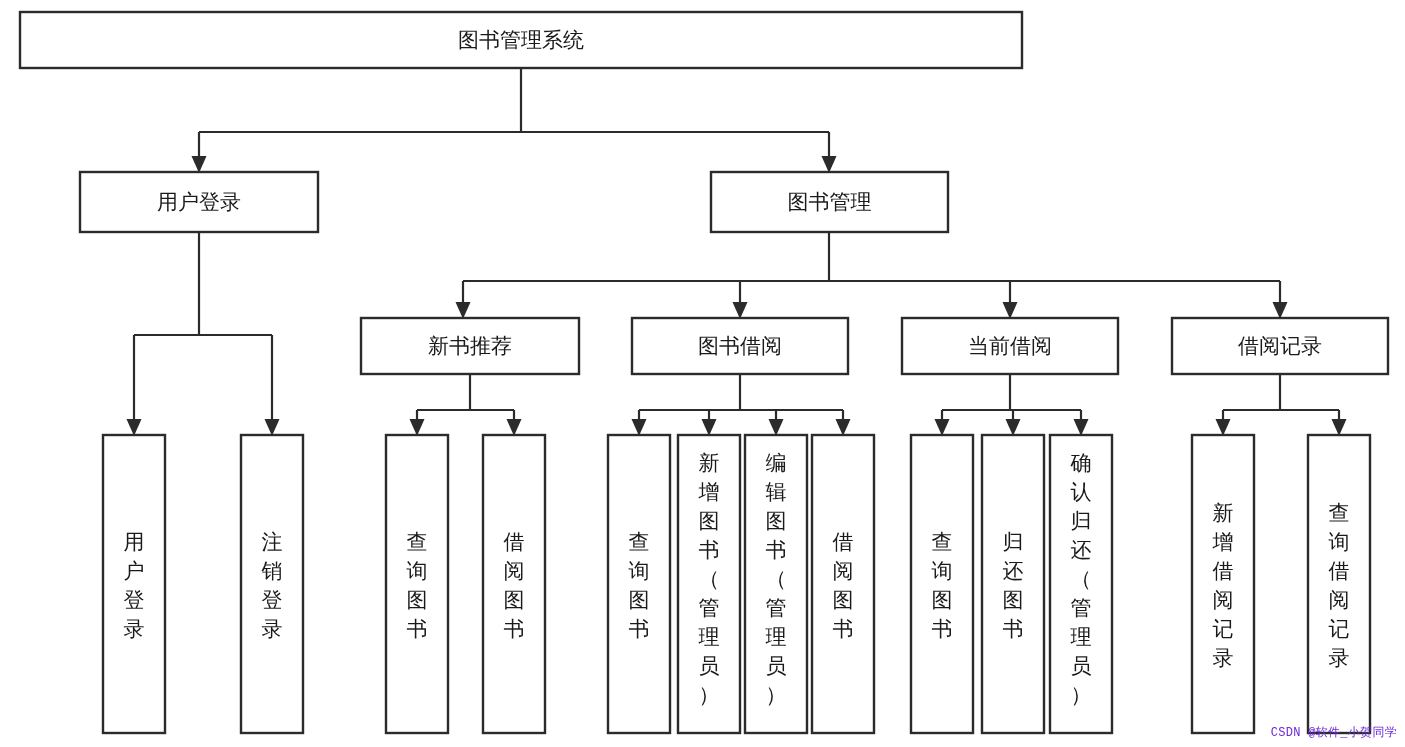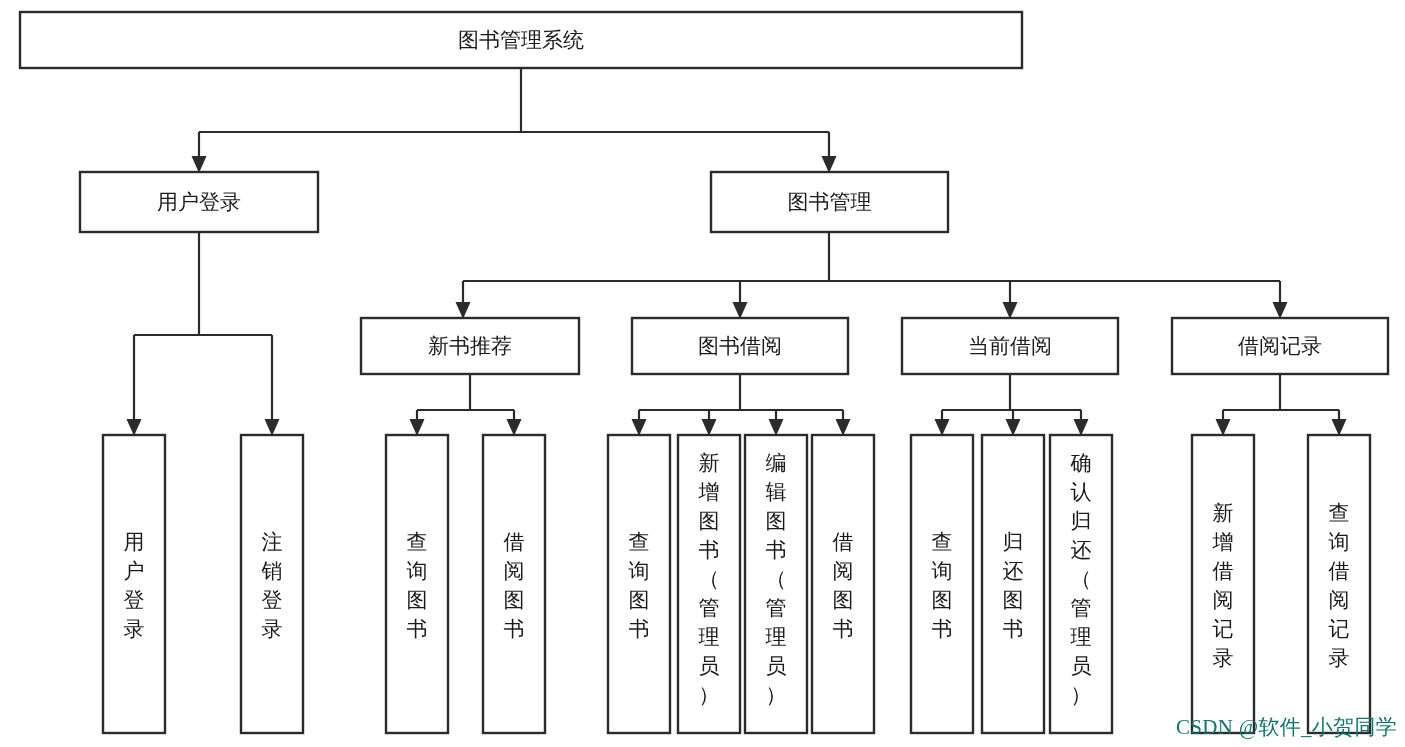--- a/index.html
+++ b/index.html
@@ -43,23 +43,23 @@
     fill: none;
   }
   .arrow-head {
     fill: #2b2b2b;
     stroke: none;
   }
   .watermark {
     position: absolute;
     right: 8px;
     bottom: 6px;
-    font-family: Liberation Serif, serif;
-    font-size: 21px;
-    color: #0f766e;
+    font-family: Liberation Mono, monospace;
+    font-size: 12px;
+    color: #6d28d9;
     white-space: nowrap;
     letter-spacing: 0.3px;
     pointer-events: none;
   }
 </style>
 </head>
 <body>
 
 <svg id="diagram" viewBox="0 0 1405 747">
     <g>

